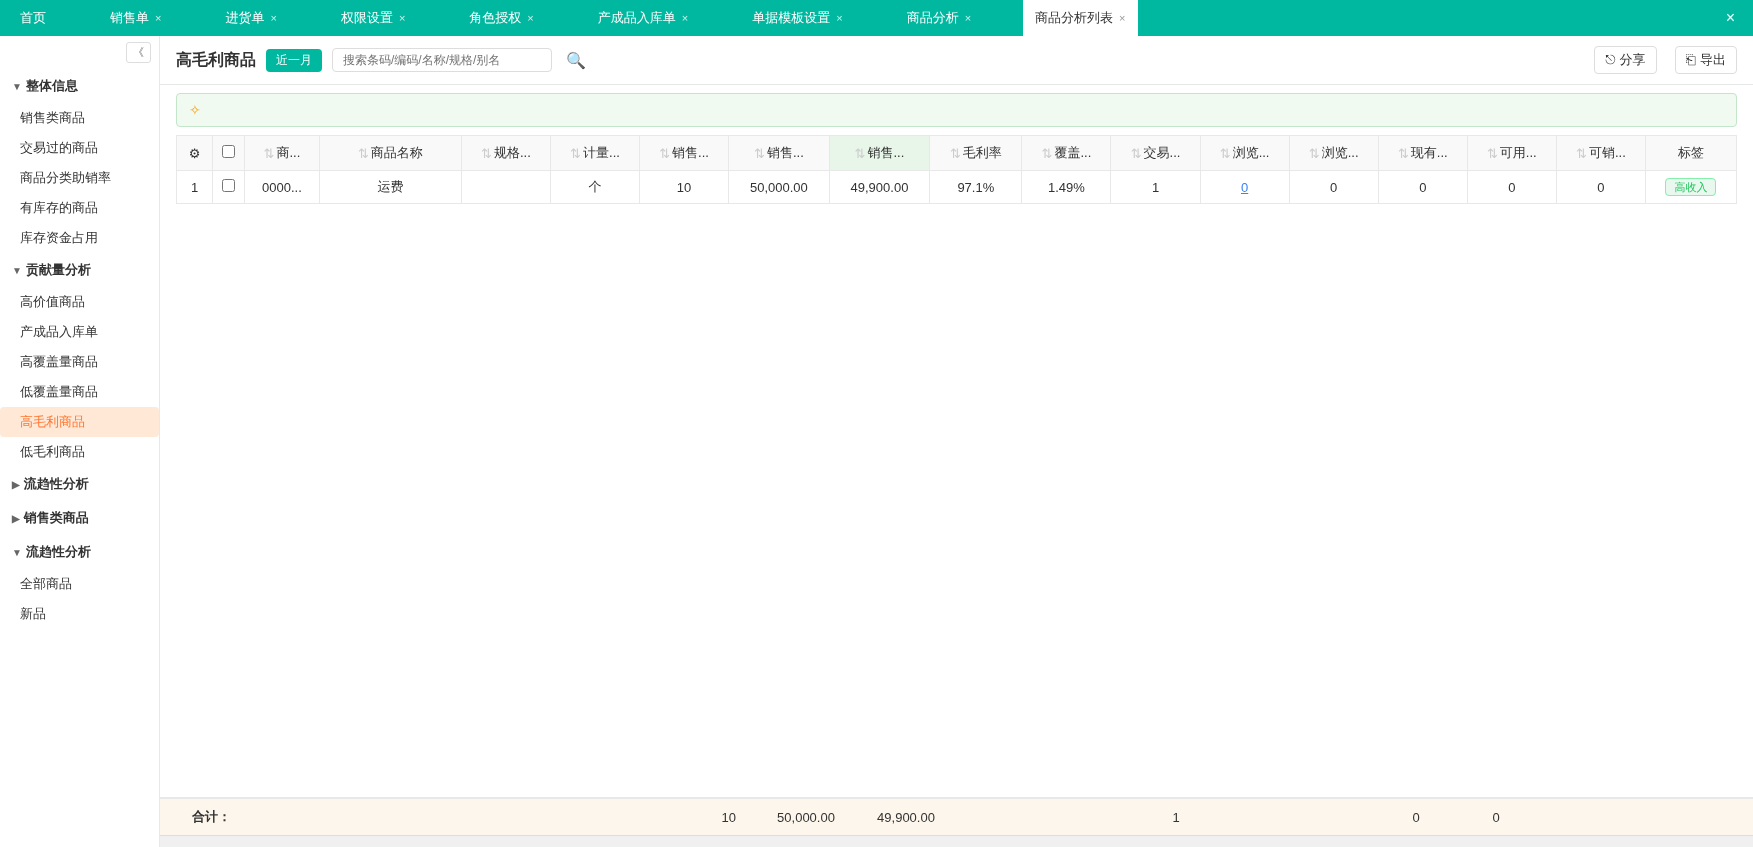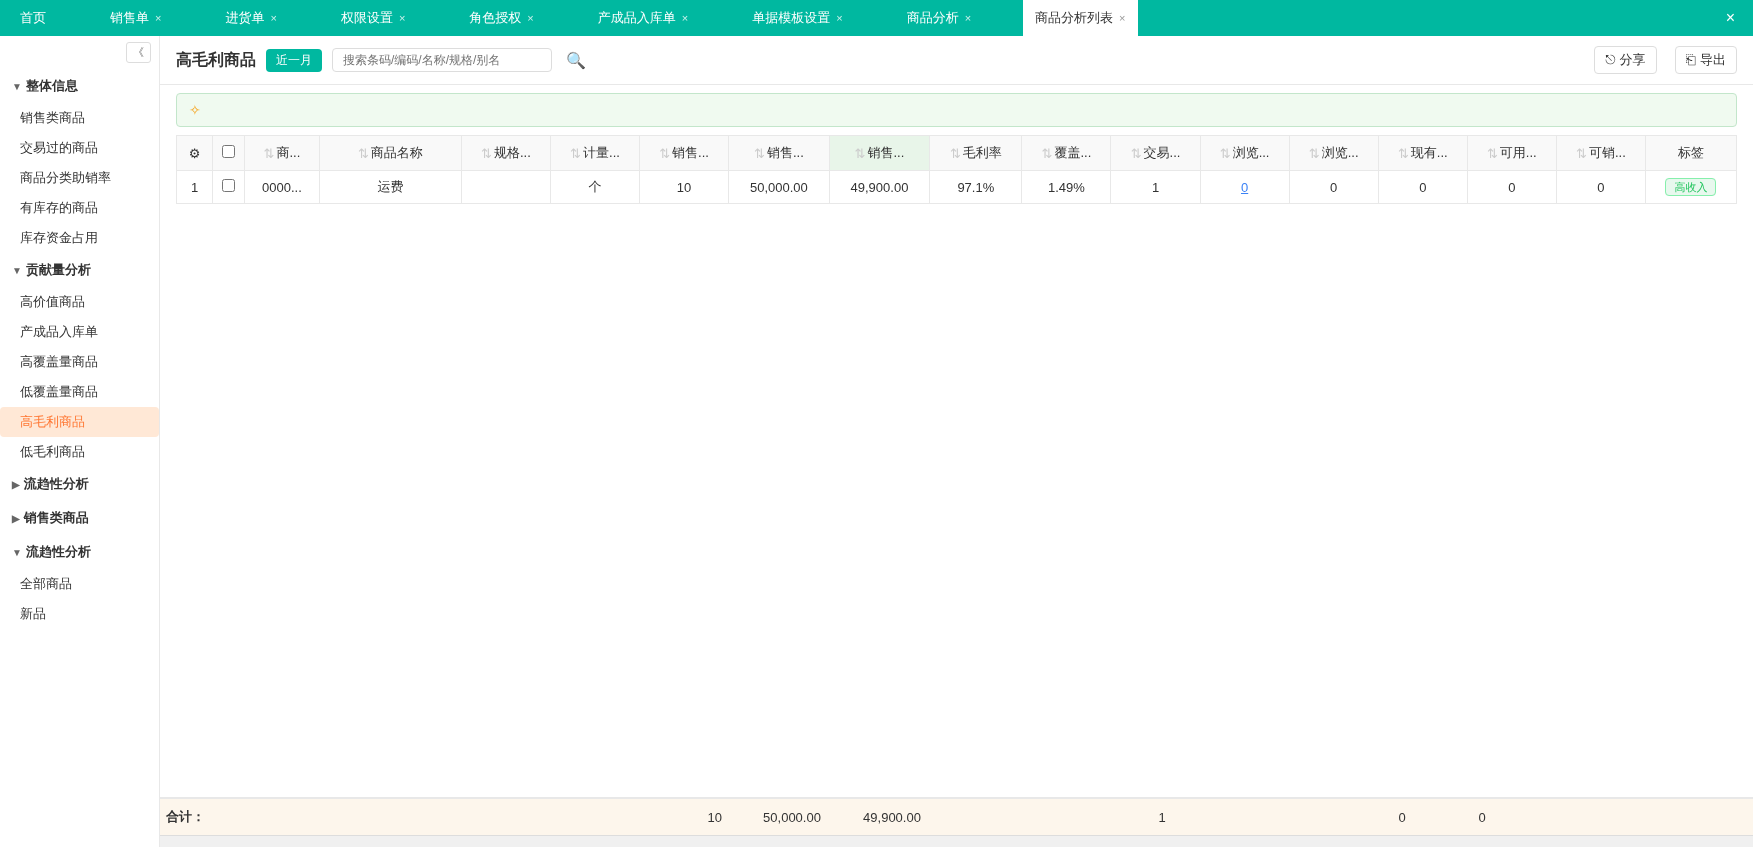--- a/index.html
+++ b/index.html
@@ -200,26 +200,26 @@
       border-radius: 4px;
       padding: 2px 8px;
       font-size: 11px;
     }
     .link-blue { color: #3b82f6; text-decoration: underline; cursor: pointer; }
 
     
     .table-footer {
       background: #fdf6ec;
       border-top: 2px solid #e8e8e8;
-      padding: 8px 6px;
+      padding: 8px 32px;
       display: flex;
       align-items: center;
       font-size: 13px;
       color: #333;
-      gap: 16px;
+      gap: 4px;
       min-height: 38px;
     }
     .footer-label { font-weight: bold; min-width: 80px; }
     .footer-values {
       display: flex;
       gap: 0;
       flex: 1;
     }
     .footer-cell {
       text-align: center;

